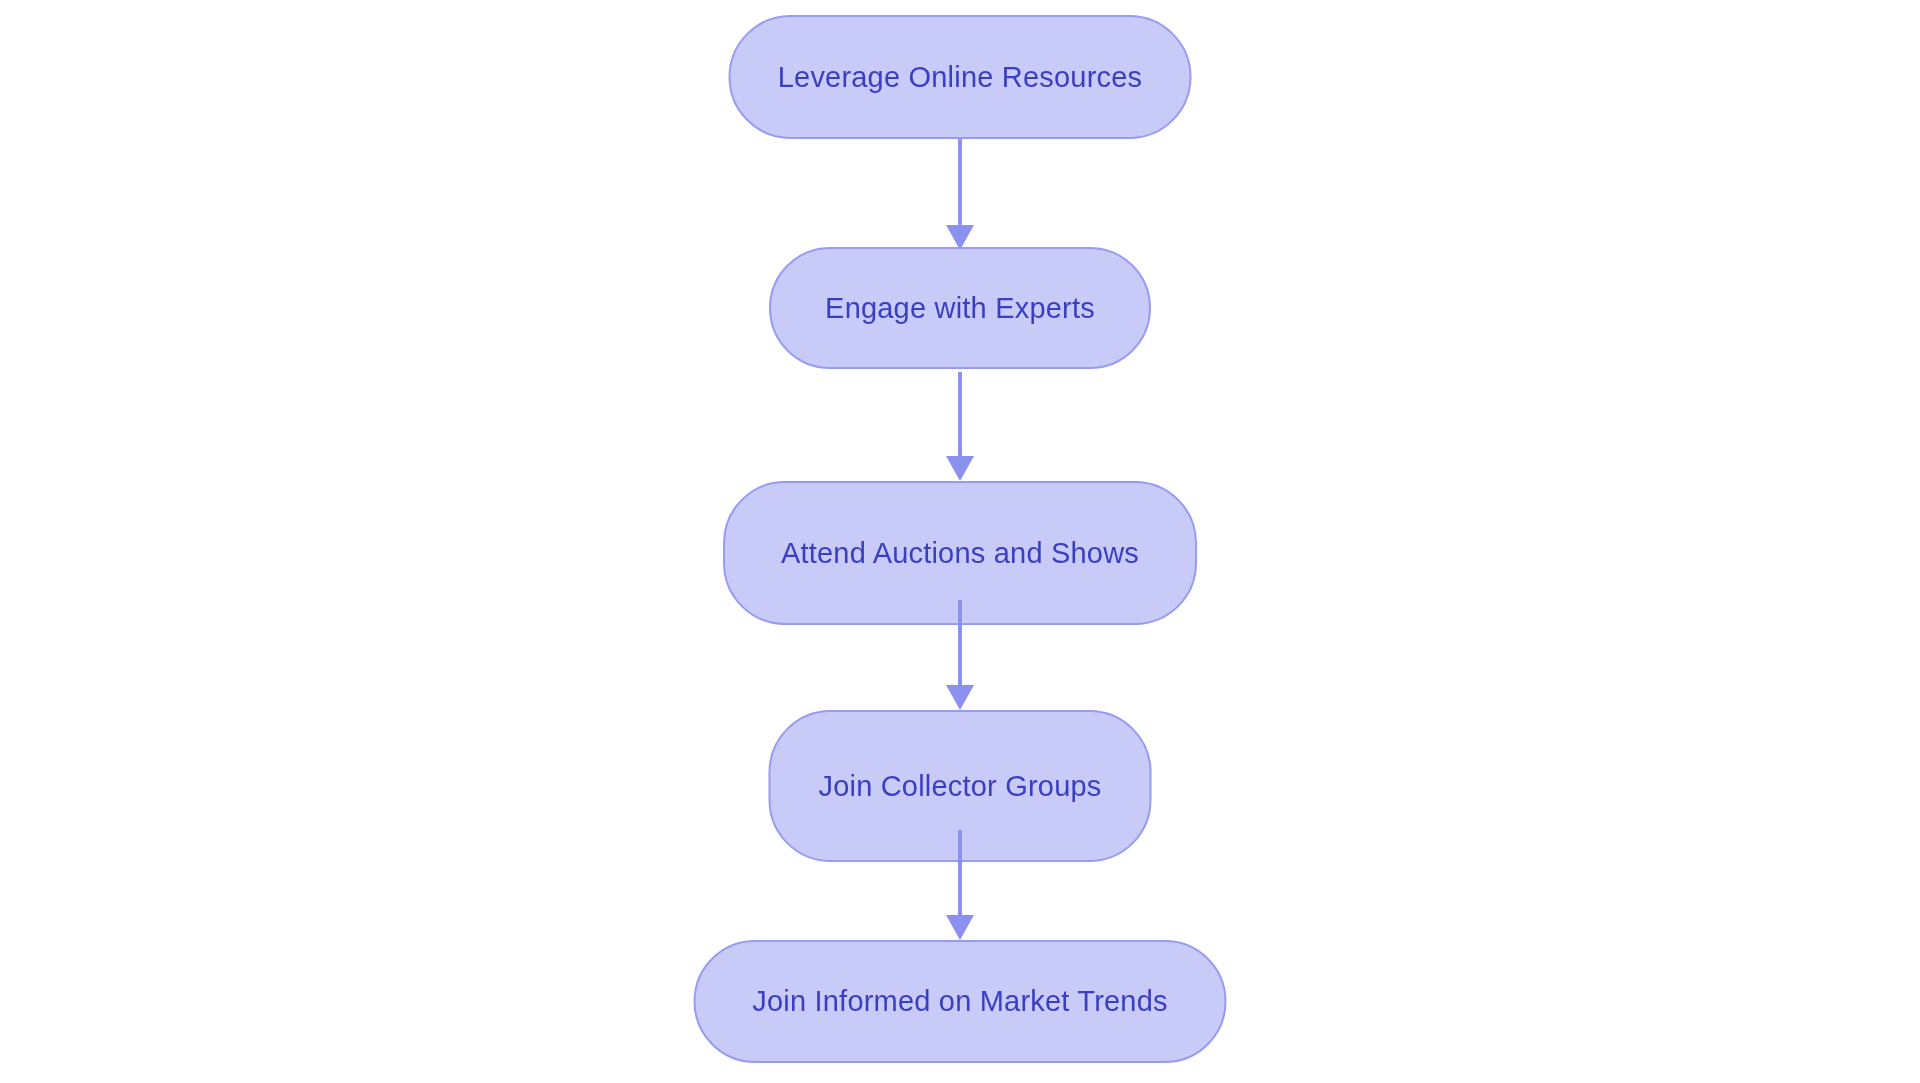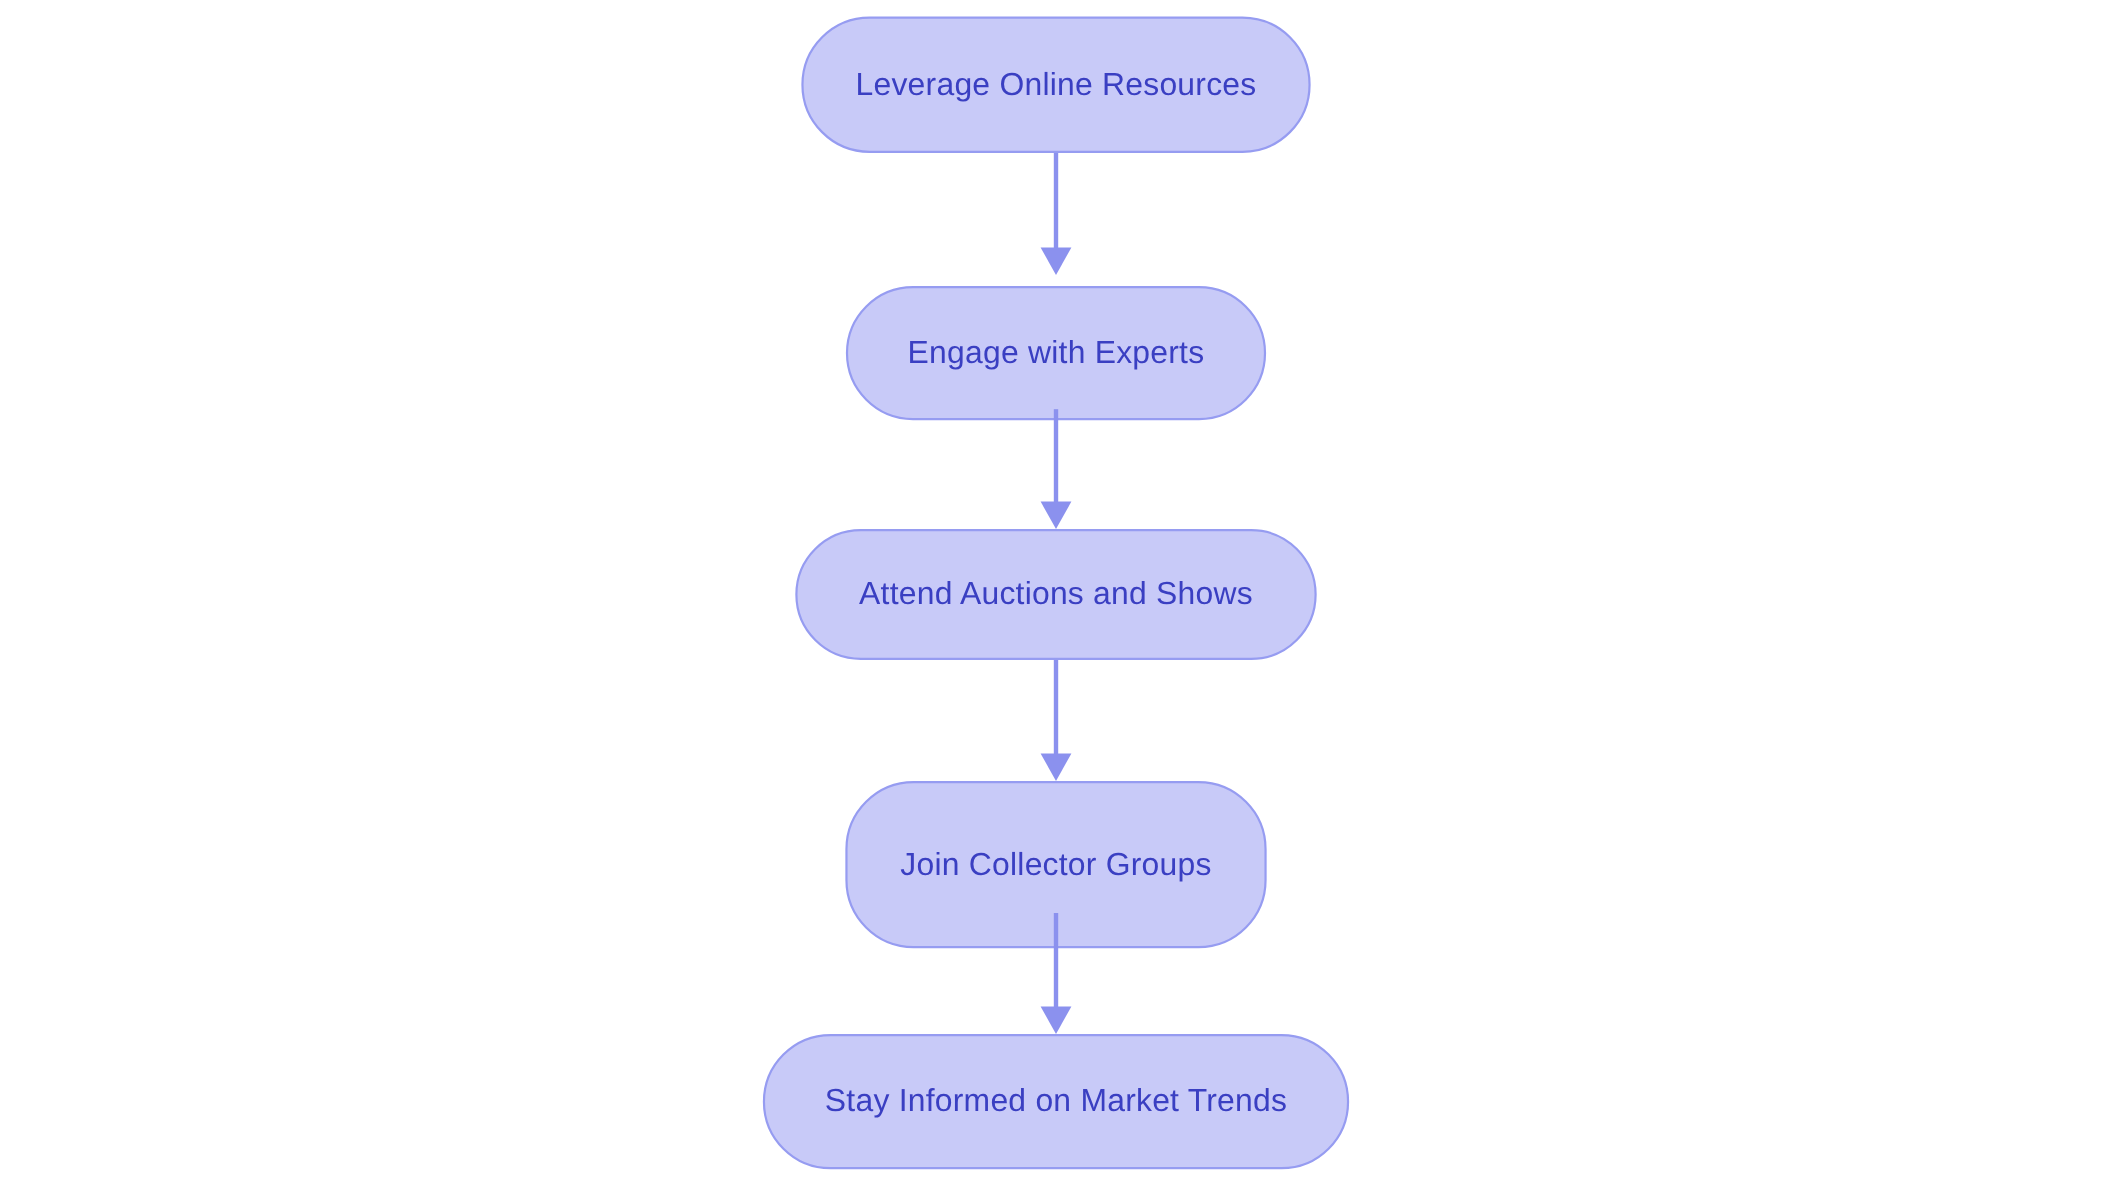--- a/index.html
+++ b/index.html
@@ -33,22 +33,22 @@
     background: var(--node-fill);
     border: 2px solid var(--node-border);
     border-radius: 62px;
     color: var(--node-text);
     font-size: 29px;
     letter-spacing: 0.2px;
     white-space: nowrap;
     text-align: center;
   }
   .node-1 { top: 15px;  width: 463px; height: 124px; }
-  .node-2 { top: 260px; width: 382px; height: 122px; }
-  .node-3 { top: 481px; width: 474px; height: 119px; }
+  .node-2 { top: 247px; width: 382px; height: 122px; }
+  .node-3 { top: 481px; width: 474px; height: 144px; }
   .node-4 { top: 710px; width: 383px; height: 152px; }
   .node-5 { top: 940px; width: 533px; height: 123px; }
 
   .flow-arrow {
     position: absolute;
     left: 50%;
     transform: translateX(-50%);
     width: 28px;
   }
   .arrow-1 { top: 139px; height: 111px; }
@@ -110,16 +110,16 @@
   <div class="flow-node node-4">
     <span>Join Collector Groups</span>
   </div>
 
   <div class="flow-arrow arrow-4">
     <div class="arrow-shaft"></div>
     <div class="arrow-head"></div>
   </div>
 
   <div class="flow-node node-5">
-    <span>Stay Informed on Market Trends</span>
+    <span>Join Informed on Market Trends</span>
   </div>
 
 </div>
 
 </body></html>

